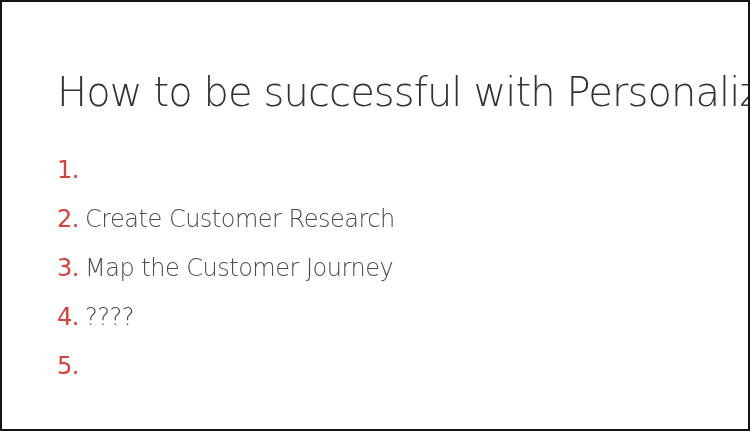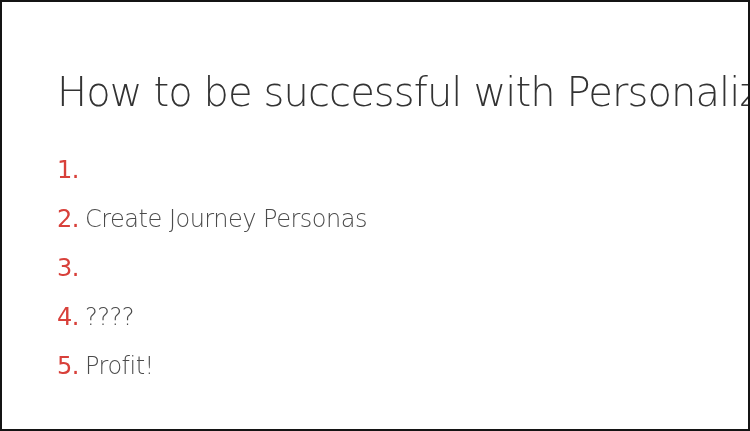--- a/index.html
+++ b/index.html
@@ -80,32 +80,32 @@
   <h1 class="slide-title">How to be successful with Personalization</h1>
 
   <ol class="slide-list">
 
     <li class="list-item">
       <span class="list-marker">1.</span>
     </li>
 
     <li class="list-item">
       <span class="list-marker">2.</span>
-      <span class="list-text">Create Journey Personas</span>
+      <span class="list-text">Create Customer Research</span>
     </li>
 
     <li class="list-item">
       <span class="list-marker">3.</span>
+      <span class="list-text">Map the Customer Journey</span>
     </li>
 
     <li class="list-item">
       <span class="list-marker">4.</span>
       <span class="list-text">????</span>
     </li>
 
     <li class="list-item">
       <span class="list-marker">5.</span>
-      <span class="list-text">Profit!</span>
     </li>
 
   </ol>
 
 </div>
 
 </body></html>

